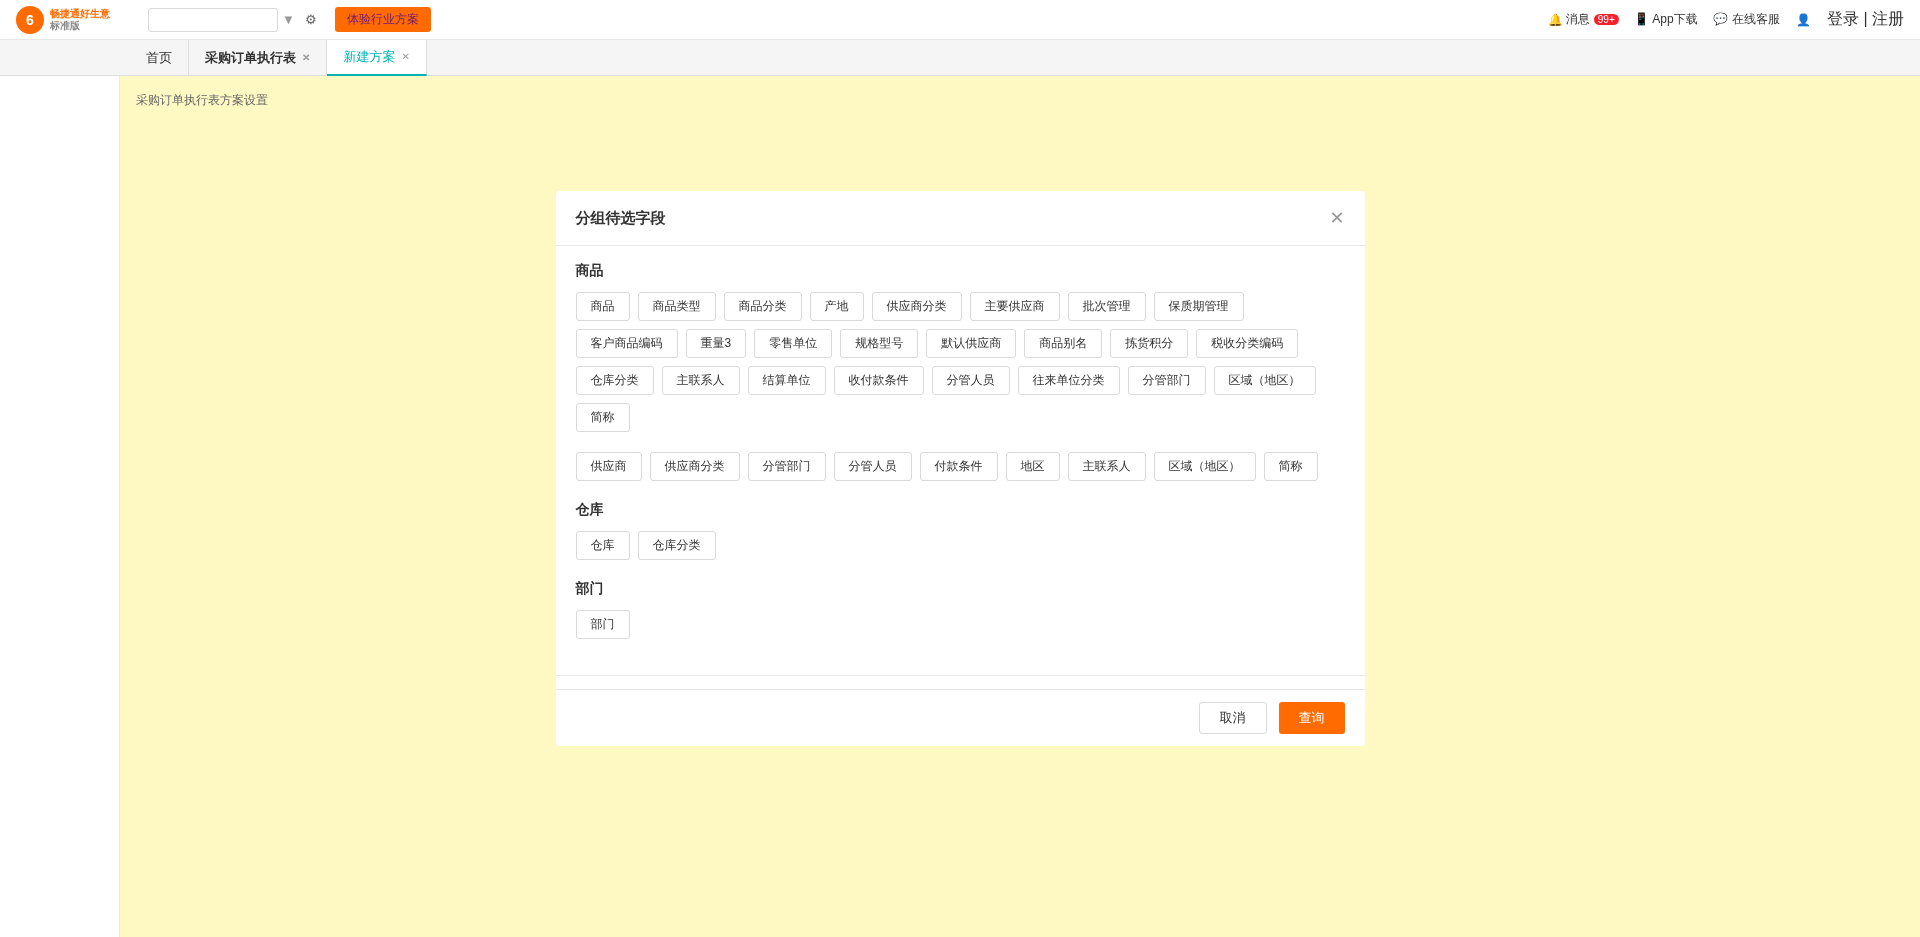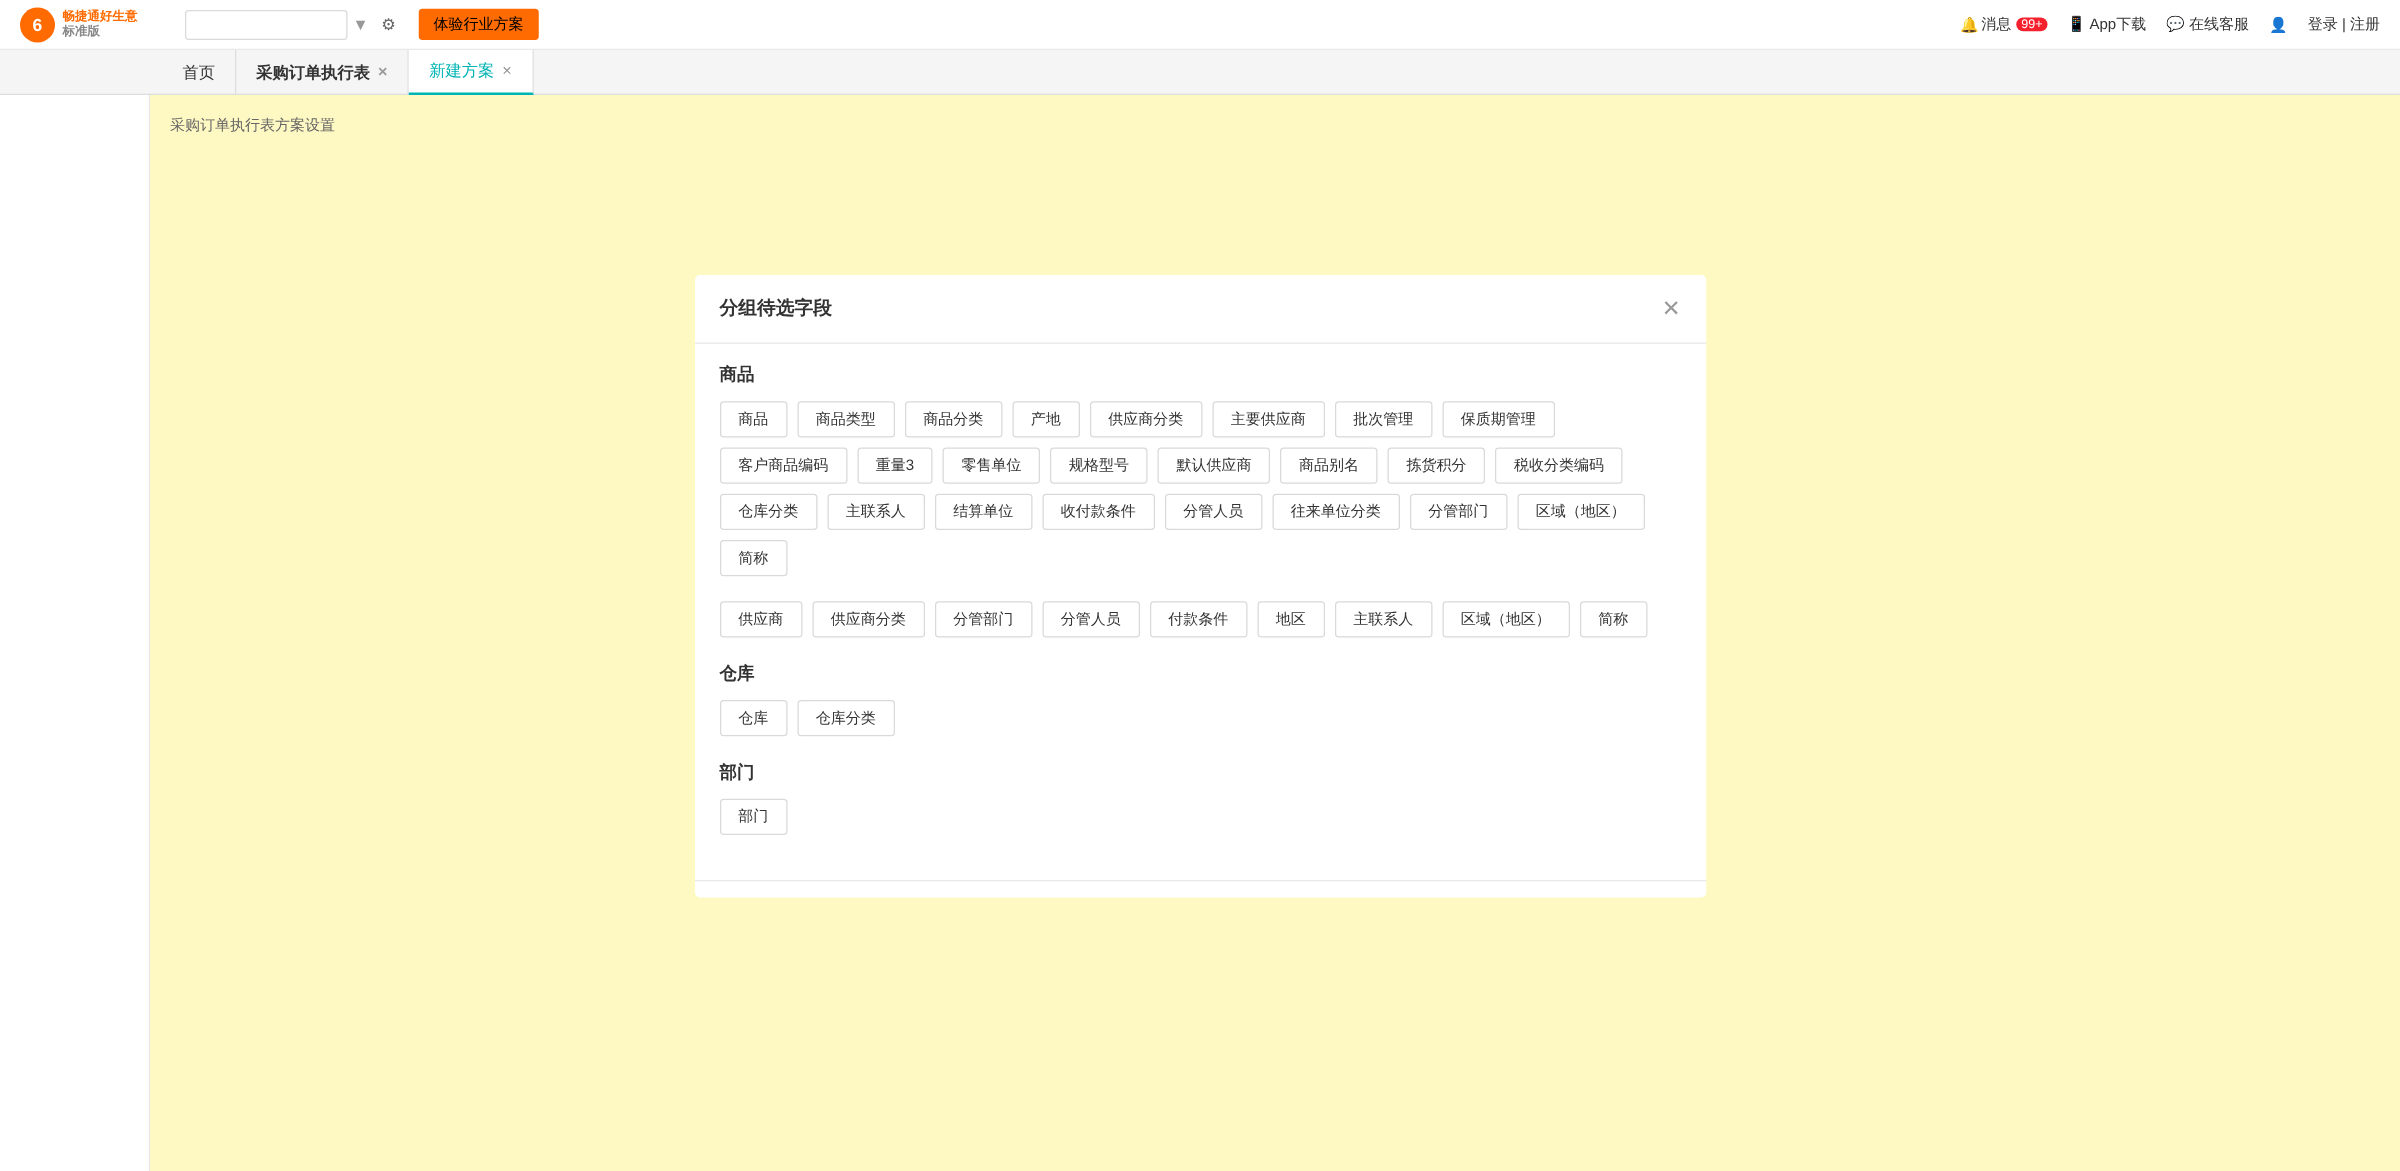--- a/index.html
+++ b/index.html
@@ -110,32 +110,32 @@
     <div style="height:40px;background:#fff;border-bottom:1px solid #e8e8e8;display:flex;align-items:center;padding:0 16px;gap:12px;">
       <div style="display:flex;align-items:center;gap:6px;width:120px;">
         <div style="width:28px;height:28px;background:#ff6b00;border-radius:50%;display:flex;align-items:center;justify-content:center;color:#fff;font-weight:bold;font-size:14px;">6</div>
         <div style="font-size:10px;color:#ff6b00;font-weight:bold;line-height:1.2;">畅捷通好生意<br><span style="color:#888;font-weight:bold;">标准版</span></div>
       </div>
       <div style="display:flex;align-items:center;gap:4px;">
         <input style="width: 130px; height: 24px; border: 1px solid rgb(217, 217, 217); border-radius: 3px; padding: 0px 8px; font-size: 12px; color: rgb(153, 153, 153);">
         <span style="color:#999;">▼</span>
         <span style="width:24px;height:24px;display:flex;align-items:center;justify-content:center;color:#666;">⚙</span>
       </div>
-      <button style="background:#ff6b00;color:#000000;border:none;padding:4px 12px;border-radius:3px;font-size:12px;">体验行业方案</button>
+      <button style="background:#ff6b00;color:#701a75;border:none;padding:4px 12px;border-radius:3px;font-size:12px;">体验行业方案</button>
       <div style="flex:1;"></div>
       <div style="display:flex;align-items:center;gap:16px;">
         <span style="font-size:12px;color:#333;display:flex;align-items:center;gap:2px;">
           <span>🔔</span>
             <span>消息</span>
           <span style="background:#f5222d;color:#fff;border-radius:8px;font-size:10px;padding:0 4px;margin-left:2px;">99+</span>
         </span>
         <span style="font-size:12px;color:#333;display:flex;align-items:center;gap:2px;">📱 App下载</span>
         <span style="font-size:12px;color:#333;display:flex;align-items:center;gap:2px;">💬 在线客服</span>
         <span style="font-size:12px;">👤</span>
-        <span style="font-size:12px;">登录 | 注册</span>
+        <span style="font-size:16px;">登录 | 注册</span>
       </div>
     </div>
 
     <div style="height:36px;background:#f5f5f5;border-bottom:1px solid #ddd;display:flex;align-items:center;padding-left:130px;">
       <div style="padding:0 16px;height:36px;display:flex;align-items:center;font-size:13px;color:#333;border-right:1px solid #ddd;">首页</div>
       <div style="padding:0 16px;height:36px;display:flex;align-items:center;font-size:13px;color:#333;border-right:1px solid #ddd;gap:6px;font-weight:bold;">采购订单执行表 <span style="font-size:10px;color:#999;">✕</span></div>
       <div style="padding:0 16px;height:36px;display:flex;align-items:center;font-size:13px;color:#00b4b4;border-right:1px solid #ddd;background:#fff;border-bottom:2px solid #00b4b4;gap:6px;">新建方案 <span style="font-size:10px;color:#999;">✕</span></div>
     </div>
 
     <div style="position:absolute;top:76px;left:0;width:120px;bottom:0;background:#fff;border-right:1px solid #e8e8e8;"></div>
@@ -208,20 +208,24 @@
           <div class="tag-grid">
             <span class="tag-item">部门</span>
           </div>
         </div>
       </div>
 
     <div style="height:14px;border-top:1px solid #e8e8e8;overflow-x:scroll;flex-shrink:0;">
       <div style="width:800px;height:1px;"></div>
     </div>
 
+    <div class="modal-footer">
+      <button class="btn-cancel">取消</button>
+      <button class="btn-confirm">查询</button>
+    </div>
   </div>
 
 </div>
 
 <div class="sidebar" style="filter:brightness(0.7);z-index:50;">
   <div class="sidebar-search-bar">
     <span style="font-size:14px;">🔍</span>
     <span style="font-size:12px;color:#666;">搜索菜单</span>
   </div>
   <div id="sidebarItems">

